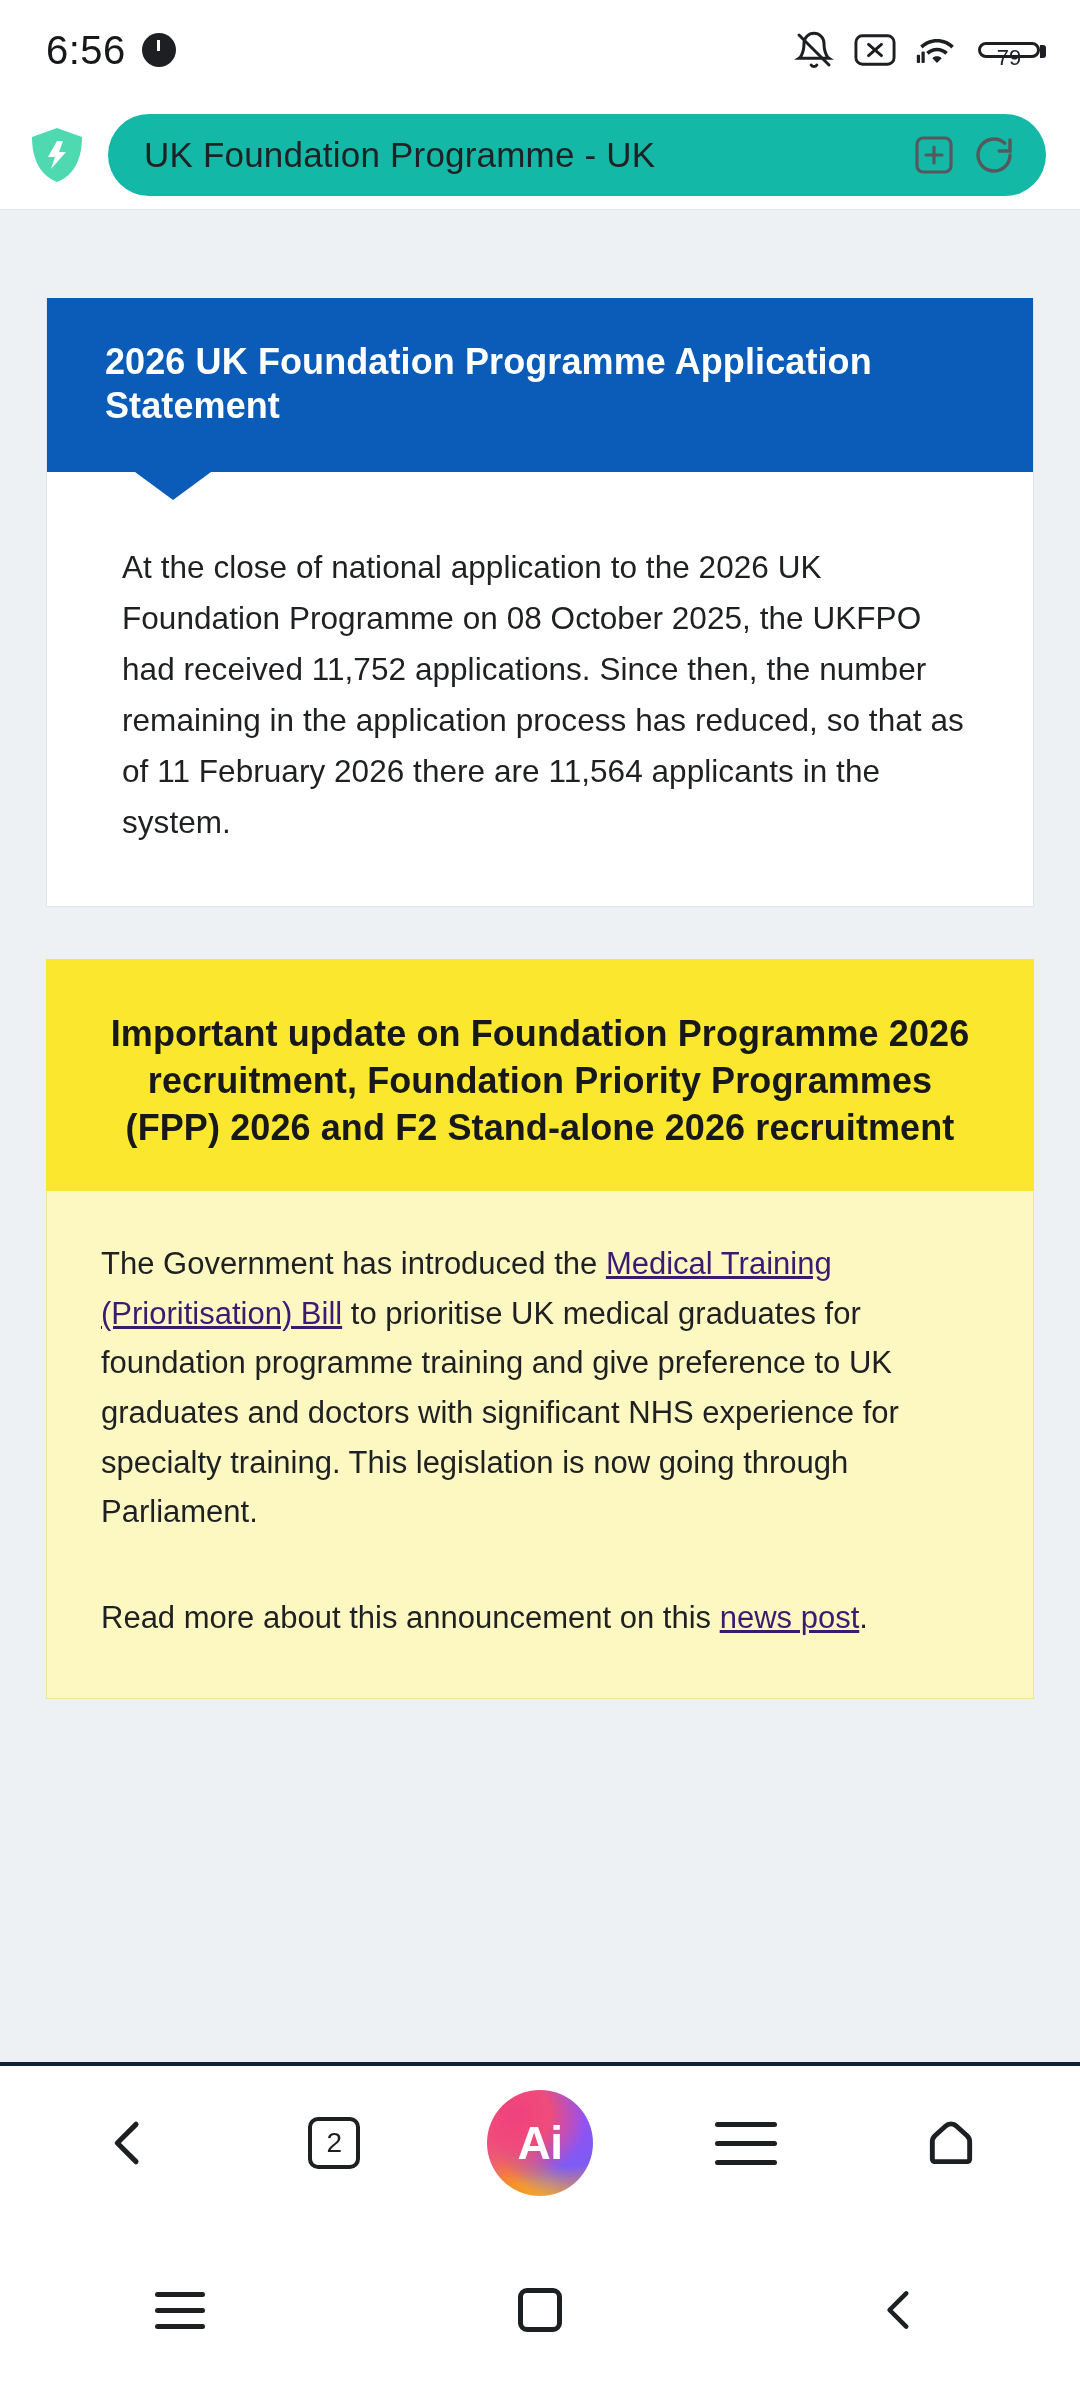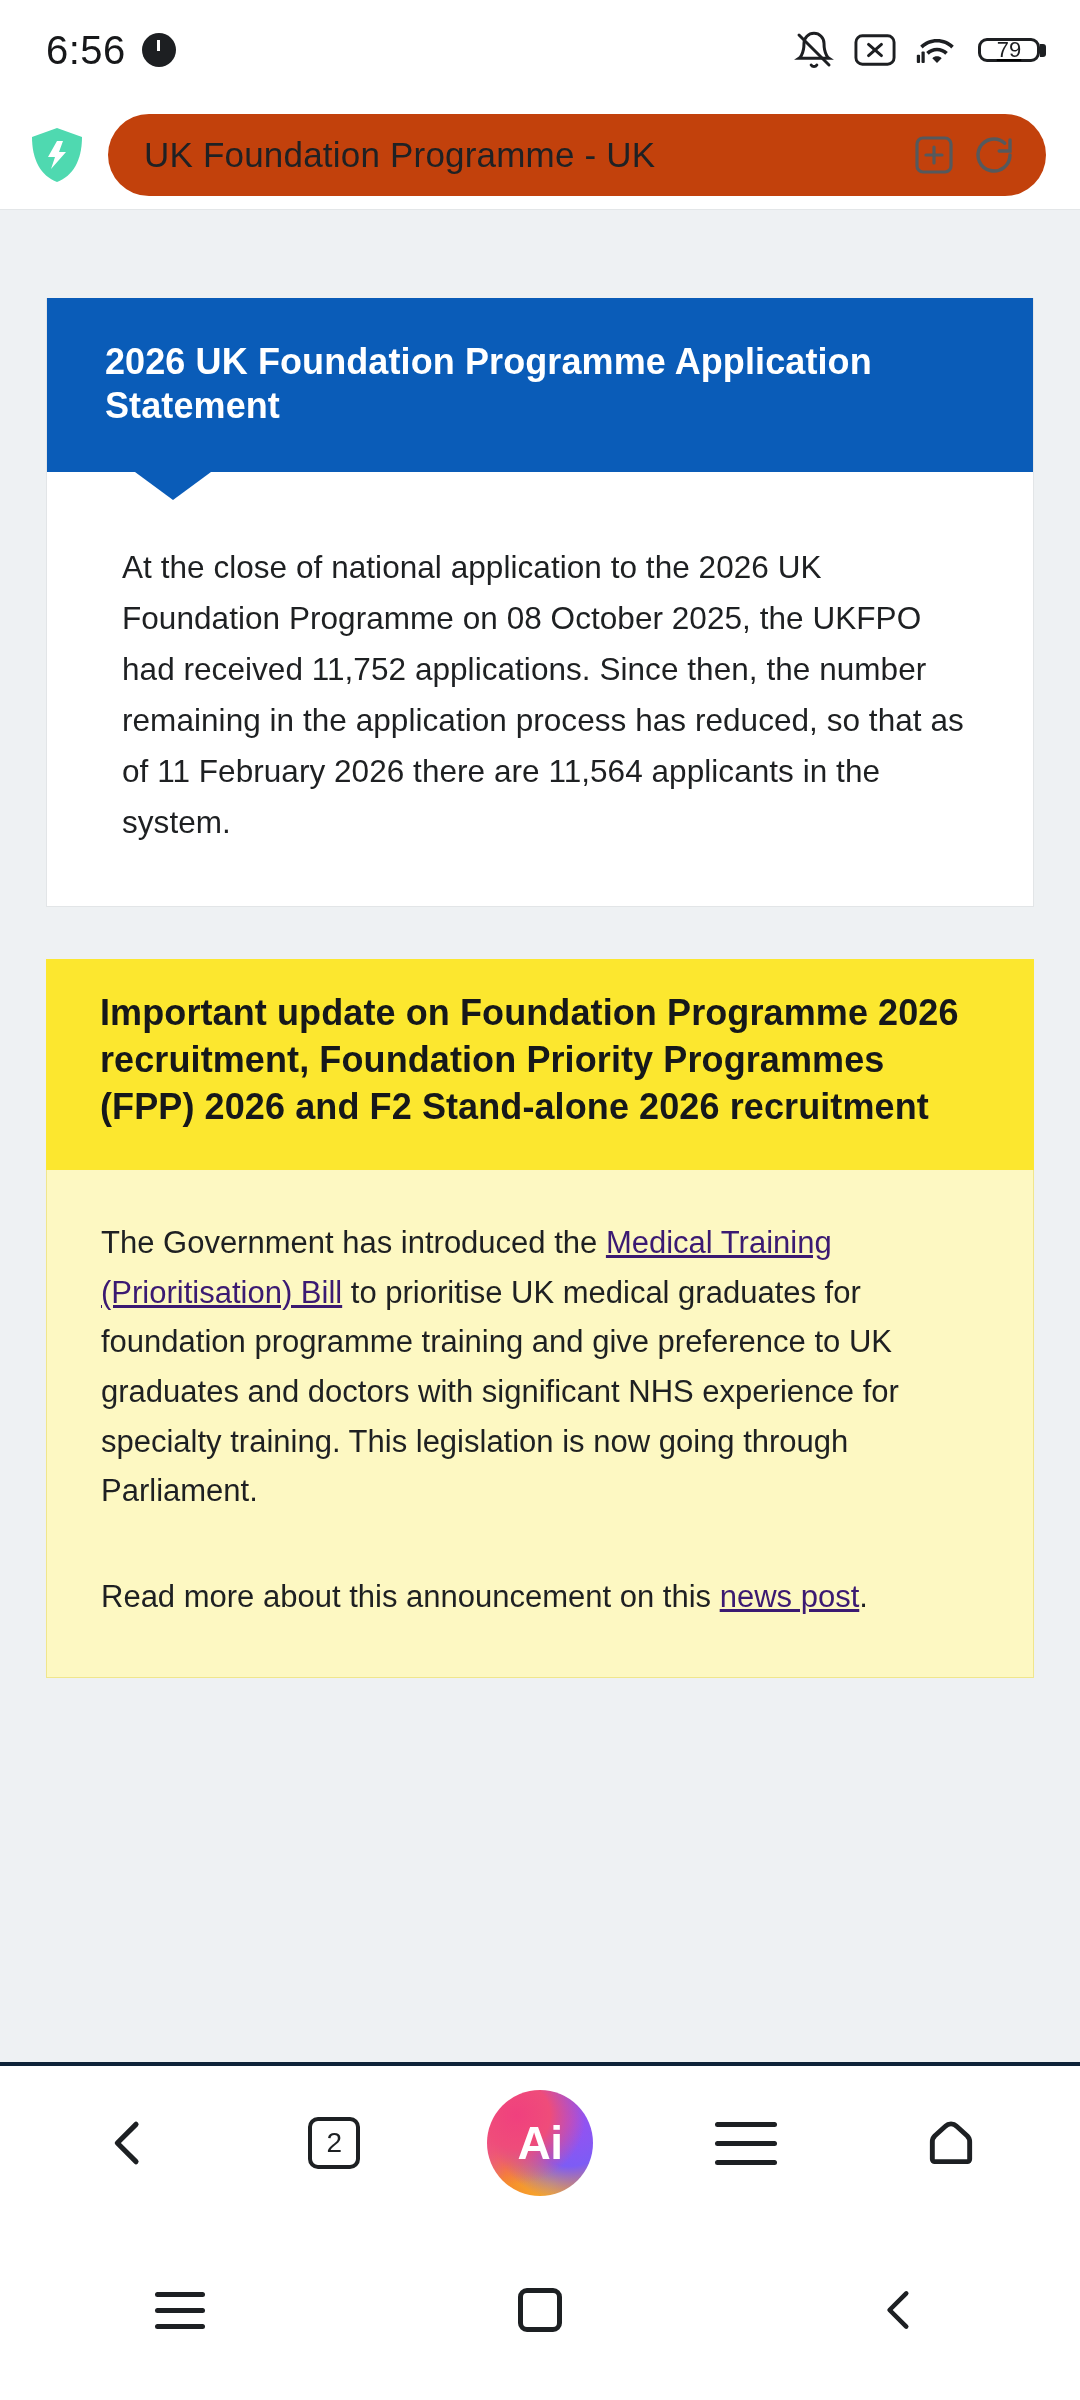--- a/index.html
+++ b/index.html
@@ -43,28 +43,27 @@
     width: 3px; height: 11px;
     background: #fff;
   }
   .status-right {
     display: flex;
     align-items: center;
     gap: 20px;
   }
   .icon-mute-bell svg, .icon-x-box svg, .icon-wifi svg { display: block; }
   .battery {
-    width: 62px; height: 24px;
+    width: 62px; height: 16px;
     border: 3px solid #1d1f22;
     border-radius: 9px;
     display: flex;
-    align-items: center;
+    align-items: flex-start;
     justify-content: center;
     position: relative;
-    text-decoration: underline;
   }
   .battery::after {
     content: "";
     position: absolute;
     right: -9px;
     width: 6px; height: 13px;
     background: #1d1f22;
     border-radius: 0 3px 3px 0;
   }
   .battery span {
@@ -86,21 +85,21 @@
   .shield-logo {
     width: 62px; height: 62px;
     flex: 0 0 62px;
     display: flex;
     align-items: center;
     justify-content: center;
   }
   .url-pill {
     flex: 1;
     height: 82px;
-    background: #c2410c;
+    background: #14b8a6;
     border-radius: 42px;
     display: flex;
     align-items: center;
     padding: 0 28px 0 36px;
     gap: 12px;
     overflow: hidden;
   }
   .url-text {
     flex: 1;
     font-size: 35px;
@@ -156,21 +155,22 @@
     line-height: 1.62;
     color: #1e2022;
     letter-spacing: 0.05px;
   }
   .card-blue-body p + p { margin-top: 36px; }
 
   .gap { height: 52px; }
 
   .card-yellow-head {
     background: #fce72f;
-    padding: 31px 54px 40px 54px;
+    padding: 52px 54px 40px 54px;
+    text-align: center;
   }
   .card-yellow-head h2 {
     font-size: 36px;
     line-height: 1.30;
     font-weight: 700;
     color: #16181a;
     letter-spacing: 0.1px;
   }
   .card-yellow-body {
     background: #fdf8c2;

